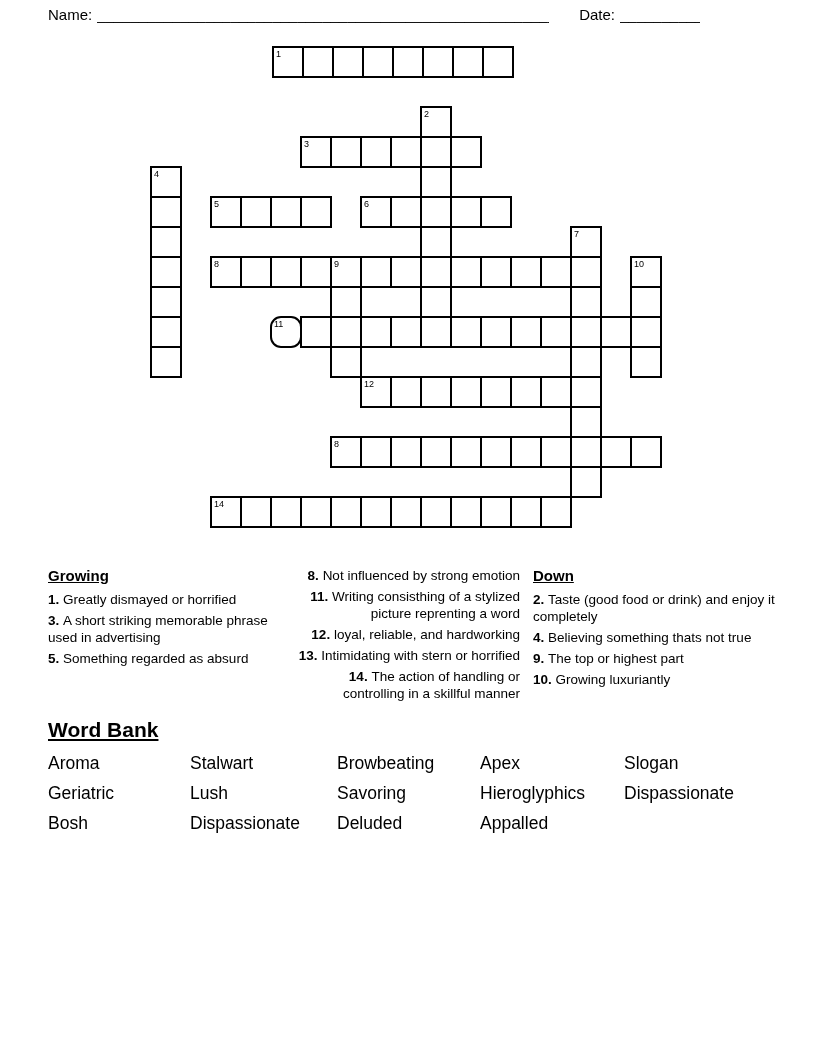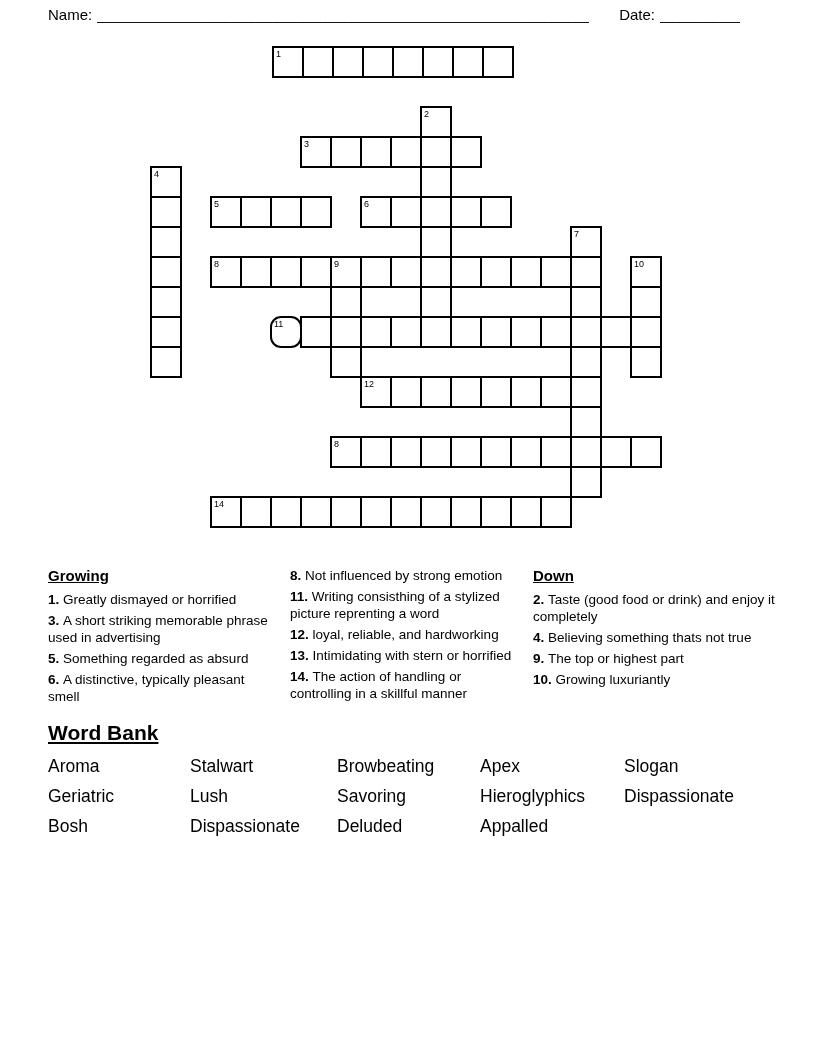--- a/index.html
+++ b/index.html
@@ -4,38 +4,38 @@
 <style>
   * { box-sizing: border-box; margin: 0; padding: 0; }
   html, body { background: #ffffff; }
   body {
     width: 816px; height: 1056px;
     position: relative; overflow: hidden;
     color: #000; font-family: "Liberation Sans", sans-serif;
   }
   .header {
     display: flex; align-items: flex-start;
-    padding: 6px 76px 0 48px; font-size: 15px;
+    padding: 6px 116px 0 48px; font-size: 15px;
   }
   .name-label, .date-label { white-space: nowrap; margin-right: 5px; }
   .name-line { flex: 1; overflow: hidden; white-space: nowrap; margin-right: 30px; }
   .date-line { width: 80px; overflow: hidden; white-space: nowrap; }
   .title {
     text-align: center; font-size: 46px; line-height: 54px;
     font-weight: 400; margin-top: 10px;
   }
   .grid { position: relative; height: 482px; margin-top: 24px; }
   .cell {
     position: absolute; width: 32px; height: 32px;
     border: 2px solid #000; background: #fff;
   }
   .cellnum { position: absolute; top: 1px; left: 2px; font-size: 9px; line-height: 10px; }
   .clues { display: flex; padding: 0 40px 0 48px; margin-top: 38px; }
   .col-across { width: 222px; margin-right: 20px; }
-  .col-across2 { width: 230px; margin-right: 13px; }
+  .col-across2 { width: 230px; margin-right: 13px; text-align: right; }
   .col-down { flex: 1; }
   .clue-header {
     font-size: 15px; font-weight: bold; text-decoration: underline;
     margin-bottom: 7px;
   }
   .clue { font-size: 13.5px; line-height: 17px; margin-bottom: 4px; }
   .clue b { font-weight: bold; }
   .wordbank { padding: 0 48px; margin-top: 12px; }
   .wb-header {
     font-size: 21px; font-weight: bold; text-decoration: underline;
@@ -203,21 +203,20 @@
       <div class="cell" style="left: 540px; top: 449px;"></div>
     </div>
 
   <div class="clues">
     <div class="col-across">
       <div class="clue-header">Growing</div>
       <div>
           <p class="clue"><b>1. </b>Greatly dismayed or horrified</p>
           <p class="clue"><b>3. </b>A short striking memorable phrase used in advertising</p>
           <p class="clue"><b>5. </b>Something regarded as absurd</p>
-          <p class="clue"><b>6. </b>A distinctive, typically pleasant smell</p>
         </div>
     </div>
     <div class="col-across2">
       <div>
           <p class="clue"><b>8. </b>Not influenced by strong emotion</p>
           <p class="clue"><b>11. </b>Writing consisthing of a stylized picture reprenting a word</p>
           <p class="clue"><b>12. </b>loyal, reliable, and hardworking</p>
           <p class="clue"><b>13. </b>Intimidating with stern or horrified</p>
           <p class="clue"><b>14. </b>The action of handling or controlling in a skillful manner</p>
         </div>

